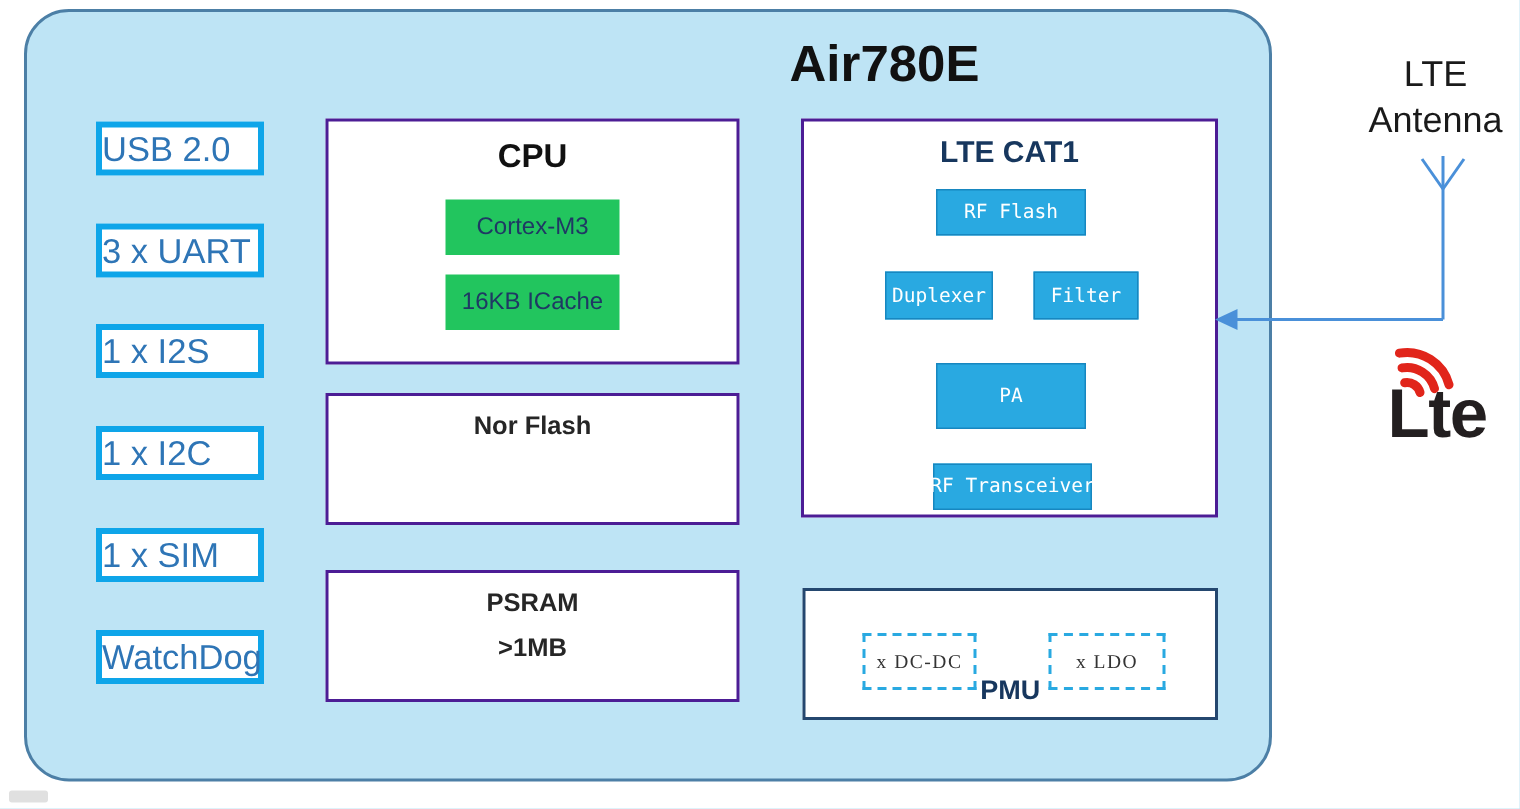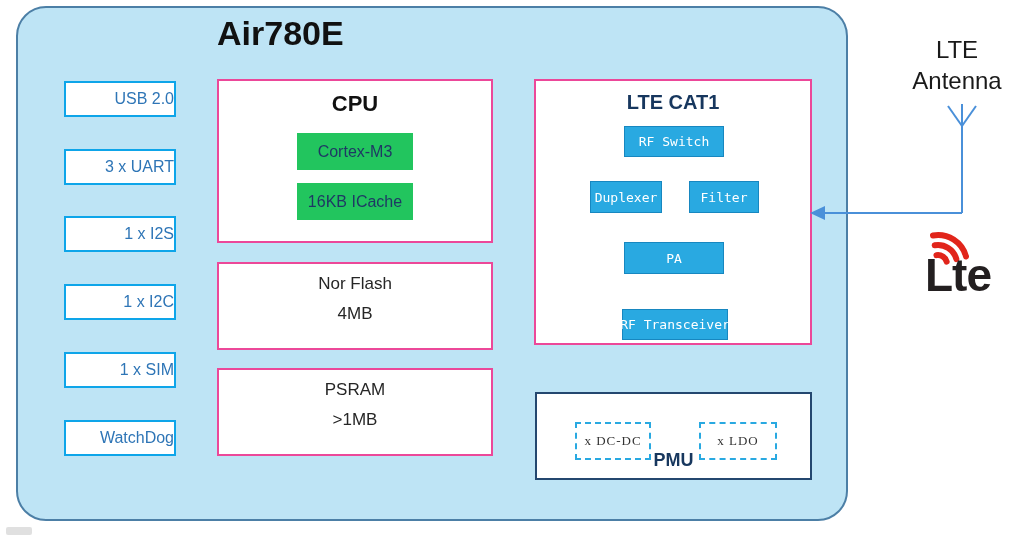--- a/index.html
+++ b/index.html
@@ -8,43 +8,43 @@
     font-family:"Liberation Sans", sans-serif;overflow:hidden;
   }
   .abs{position:absolute;}
   
   .chip-container{
     left:16px;top:6px;width:832px;height:515px;
     background:#bee4f5;border:2px solid #4c7fa6;border-radius:30px;
     box-sizing:border-box;
   }
   .chip-title{
-    left:217px;top:14px;width:436px;height:40px;
-    font-size:34px;font-weight:bold;color:#111111;text-align:left;
+    left:217px;top:24px;width:436px;height:40px;
+    font-size:34px;font-weight:bold;color:#111111;text-align:right;
   }
   
   .port-box{
     left:64px;width:112px;height:36px;
-    background:#ffffff;border:2px solid #0ea5e9;box-sizing:border-box;
-    color:#2e75b6;font-size:16px;display:flex;align-items:center;justify-content:flex-end;
+    background:#ffffff;border:4px solid #0ea5e9;box-sizing:border-box;
+    color:#2e75b6;font-size:23px;display:flex;align-items:center;justify-content:flex-start;
   }
   
   .white-block{
-    background:#ffffff;border:2px solid #ec4899;box-sizing:border-box;
+    background:#ffffff;border:2px solid #4c1d95;box-sizing:border-box;
   }
   .cpu-block{left:217px;top:79px;width:276px;height:164px;}
   .cpu-title{
     left:0;top:10px;width:100%;text-align:center;
     font-size:22px;font-weight:bold;color:#111111;
   }
   .chip-core{
     left:78px;width:116px;height:37px;background:#22c55e;
     color:#1f3864;font-size:16px;display:flex;align-items:center;justify-content:center;
   }
-  .mem-block{left:217px;width:276px;height:88px;text-align:center;color:#262626;font-size:17px;}
+  .mem-block{left:217px;width:276px;height:88px;text-align:center;color:#262626;font-size:17px;font-weight:bold;}
   .mem-line1{left:0;top:10px;width:100%;text-align:center;}
   .mem-line2{left:0;top:40px;width:100%;text-align:center;}
   
   .lte-block{left:534px;top:79px;width:278px;height:266px;}
   .lte-title{
     left:0;top:10px;width:100%;text-align:center;
     font-size:20px;font-weight:bold;color:#17375e;
   }
   .rf-chip{
     background:#29a9e1;border:1px solid #1787c0;box-sizing:border-box;
@@ -102,34 +102,33 @@
   </div>
 
 <div class="abs white-block cpu-block">
   <div class="abs cpu-title">CPU</div>
   <div class="abs chip-core" style="top:52px">Cortex-M3</div>
   <div class="abs chip-core" style="top:102px">16KB ICache</div>
 </div>
 
 <div class="abs white-block mem-block" style="top:262px">
   <div class="abs mem-line1">Nor Flash</div>
-  <div class="abs mem-line2">4MB</div>
 </div>
 
-<div class="abs white-block mem-block" style="top:368px">
+<div class="abs white-block mem-block" style="top:380px">
   <div class="abs mem-line1">PSRAM</div>
   <div class="abs mem-line2">&gt;1MB</div>
 </div>
 
 <div class="abs white-block lte-block">
   <div class="abs lte-title">LTE CAT1</div>
-  <div class="abs rf-chip" style="left:88px;top:45px;width:100px;height:31px">RF Switch</div>
+  <div class="abs rf-chip" style="left:88px;top:45px;width:100px;height:31px">RF Flash</div>
   <div class="abs rf-chip" style="left:54px;top:100px;width:72px;height:32px">Duplexer</div>
   <div class="abs rf-chip" style="left:153px;top:100px;width:70px;height:32px">Filter</div>
-  <div class="abs rf-chip" style="left:88px;top:161px;width:100px;height:32px">PA</div>
+  <div class="abs rf-chip" style="left:88px;top:161px;width:100px;height:44px">PA</div>
   <div class="abs rf-chip" style="left:86px;top:228px;width:106px;height:31px">RF Transceiver</div>
 </div>
 
 <div class="abs pmu-block">
   <div class="abs pmu-title">PMU</div>
   <div class="abs dashed-box" style="left:162px;top:28px;width:78px;height:38px">x LDO</div>
   <div class="abs dashed-box" style="left:38px;top:28px;width:76px;height:38px">x DC-DC</div>
 </div>
 
 <div class="abs antenna-label">

